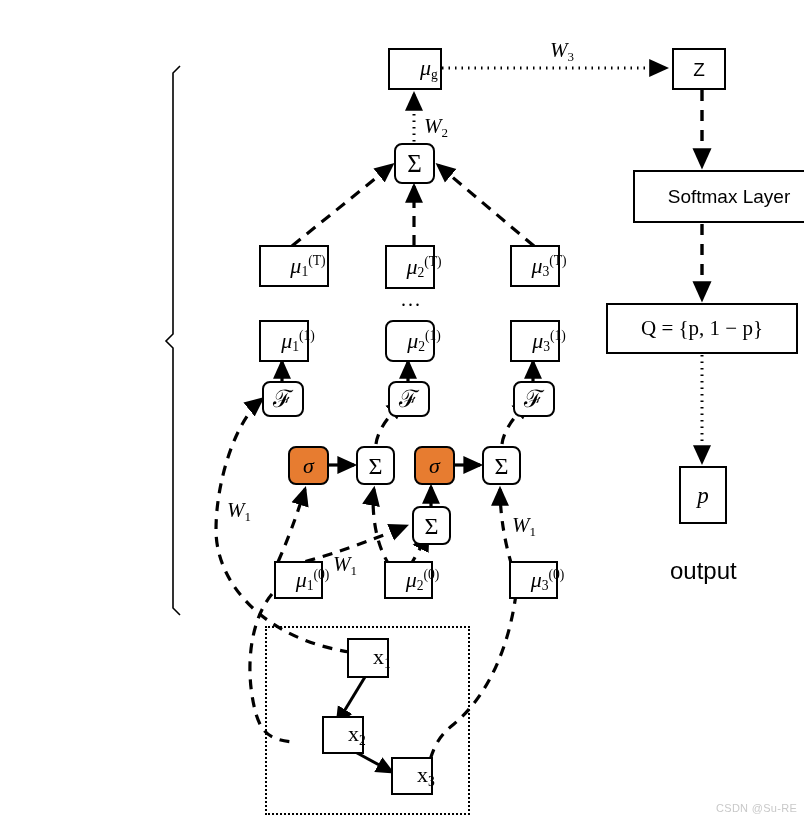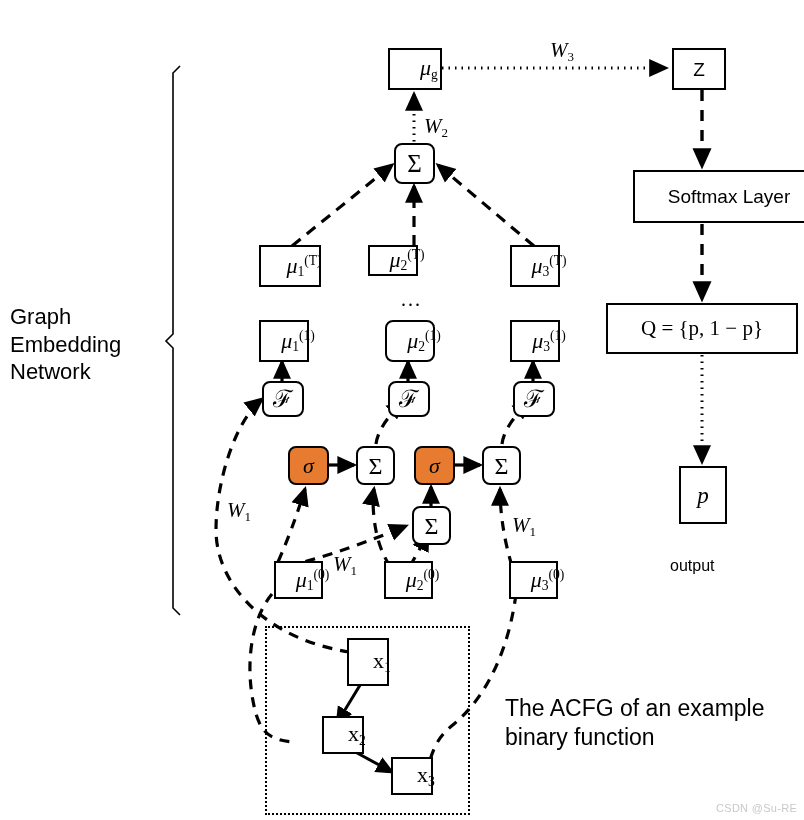--- a/index.html
+++ b/index.html
@@ -148,23 +148,20 @@
       <line x1="348" y1="748" x2="392" y2="772" stroke-width="3" marker-end="url(#ah)"></line>
 
       <line x1="702" y1="90" x2="702" y2="166" stroke-width="3.4" stroke-dasharray="11,9" marker-end="url(#ah)"></line>
 
       <line x1="702" y1="224" x2="702" y2="299" stroke-width="3.4" stroke-dasharray="11,9" marker-end="url(#ah)"></line>
 
       <line x1="702" y1="355" x2="702" y2="462" stroke-width="3" stroke-dasharray="1.5,5" marker-end="url(#ahs)"></line>
     </g>
   </svg>
 
-  <div class="label" style="left:10px; top:303px; font-size:22px;">Graph
-Embedding
-Network</div>
 
   <div class="node mu-node" style="left:388px; top:48px; width:54px; height:42px;">
     <span><i>μ</i><span class="sub">g</span></span>
   </div>
 
   <div class="mathlabel" style="left:550px; top:38px; font-size:21px;">
     <span>W</span><span class="sub">3</span>
   </div>
 
   <div class="node sans" style="left:672px; top:48px; width:54px; height:42px; font-size:19px;">
@@ -176,24 +173,24 @@
   </div>
 
   <div class="node rounded" style="left:394px; top:143px; width:41px; height:41px; font-size:25px;">
     <span>Σ</span>
   </div>
 
   <div class="node sans" style="left:606px; top:170px; width:192px; height:53px; font-size:19px;margin-left:27px;">
     <span>Softmax Layer</span>
   </div>
 
-  <div class="node mu-node" style="left:259px; top:245px; width:62px; height:42px;">
+  <div class="node mu-node" style="left:259px; top:245px; width:70px; height:42px;">
     <span><i>μ</i><span class="sub">1</span><span class="sup">(T)</span></span>
   </div>
-  <div class="node mu-node" style="left:368px; top:245px; width:50px; height:31px;">
+  <div class="node mu-node" style="left:385px; top:245px; width:50px; height:44px;">
     <span><i>μ</i><span class="sub">2</span><span class="sup">(T)</span></span>
   </div>
   <div class="node mu-node" style="left:510px; top:245px; width:50px; height:42px;justify-content:center;">
     <span><i>μ</i><span class="sub">3</span><span class="sup">(T)</span></span>
   </div>
 
   <div class="ellipsis" style="left:401px; top:288px;">...</div>
 
   <div class="node mu-node" style="left:259px; top:320px; width:50px; height:42px;">
     <span><i>μ</i><span class="sub">1</span><span class="sup">(1)</span></span>
@@ -252,32 +249,30 @@
     <span><i>μ</i><span class="sub">2</span><span class="sup">(0)</span></span>
   </div>
   <div class="node mu-node" style="left:509px; top:561px; width:49px; height:38px;">
     <span><i>μ</i><span class="sub">3</span><span class="sup">(0)</span></span>
   </div>
 
   <div class="node" style="left:679px; top:466px; width:48px; height:58px; font-size:23px;">
     <span><i>p</i></span>
   </div>
 
-  <div class="label" style="left:670px; top:556px; font-size:16px;">output</div>
+  <div class="label" style="left:670px; top:556px; font-size:24px;">output</div>
 
   <div class="dotbox" style="left:265px; top:626px; width:205px; height:189px;"></div>
 
-  <div class="node mu-node" style="left:347px; top:638px; width:42px; height:48px;">
+  <div class="node mu-node" style="left:347px; top:638px; width:42px; height:40px;">
     <span><span>x</span><span class="sub">1</span></span>
   </div>
   <div class="node mu-node" style="left:306px; top:716px; width:42px; height:38px;margin-left:16px;">
     <span><span>x</span><span class="sub">2</span></span>
   </div>
   <div class="node mu-node" style="left:391px; top:757px; width:42px; height:38px;">
     <span><span>x</span><span class="sub">3</span></span>
   </div>
 
-  <div class="label" style="left:505px; top:694px; font-size:23px;">The ACFG of an example
-binary function</div>
 
   <div class="watermark" style="left:716px; top:802px;">CSDN @Su-RE</div>
 
 </div>
 
 </body></html>

